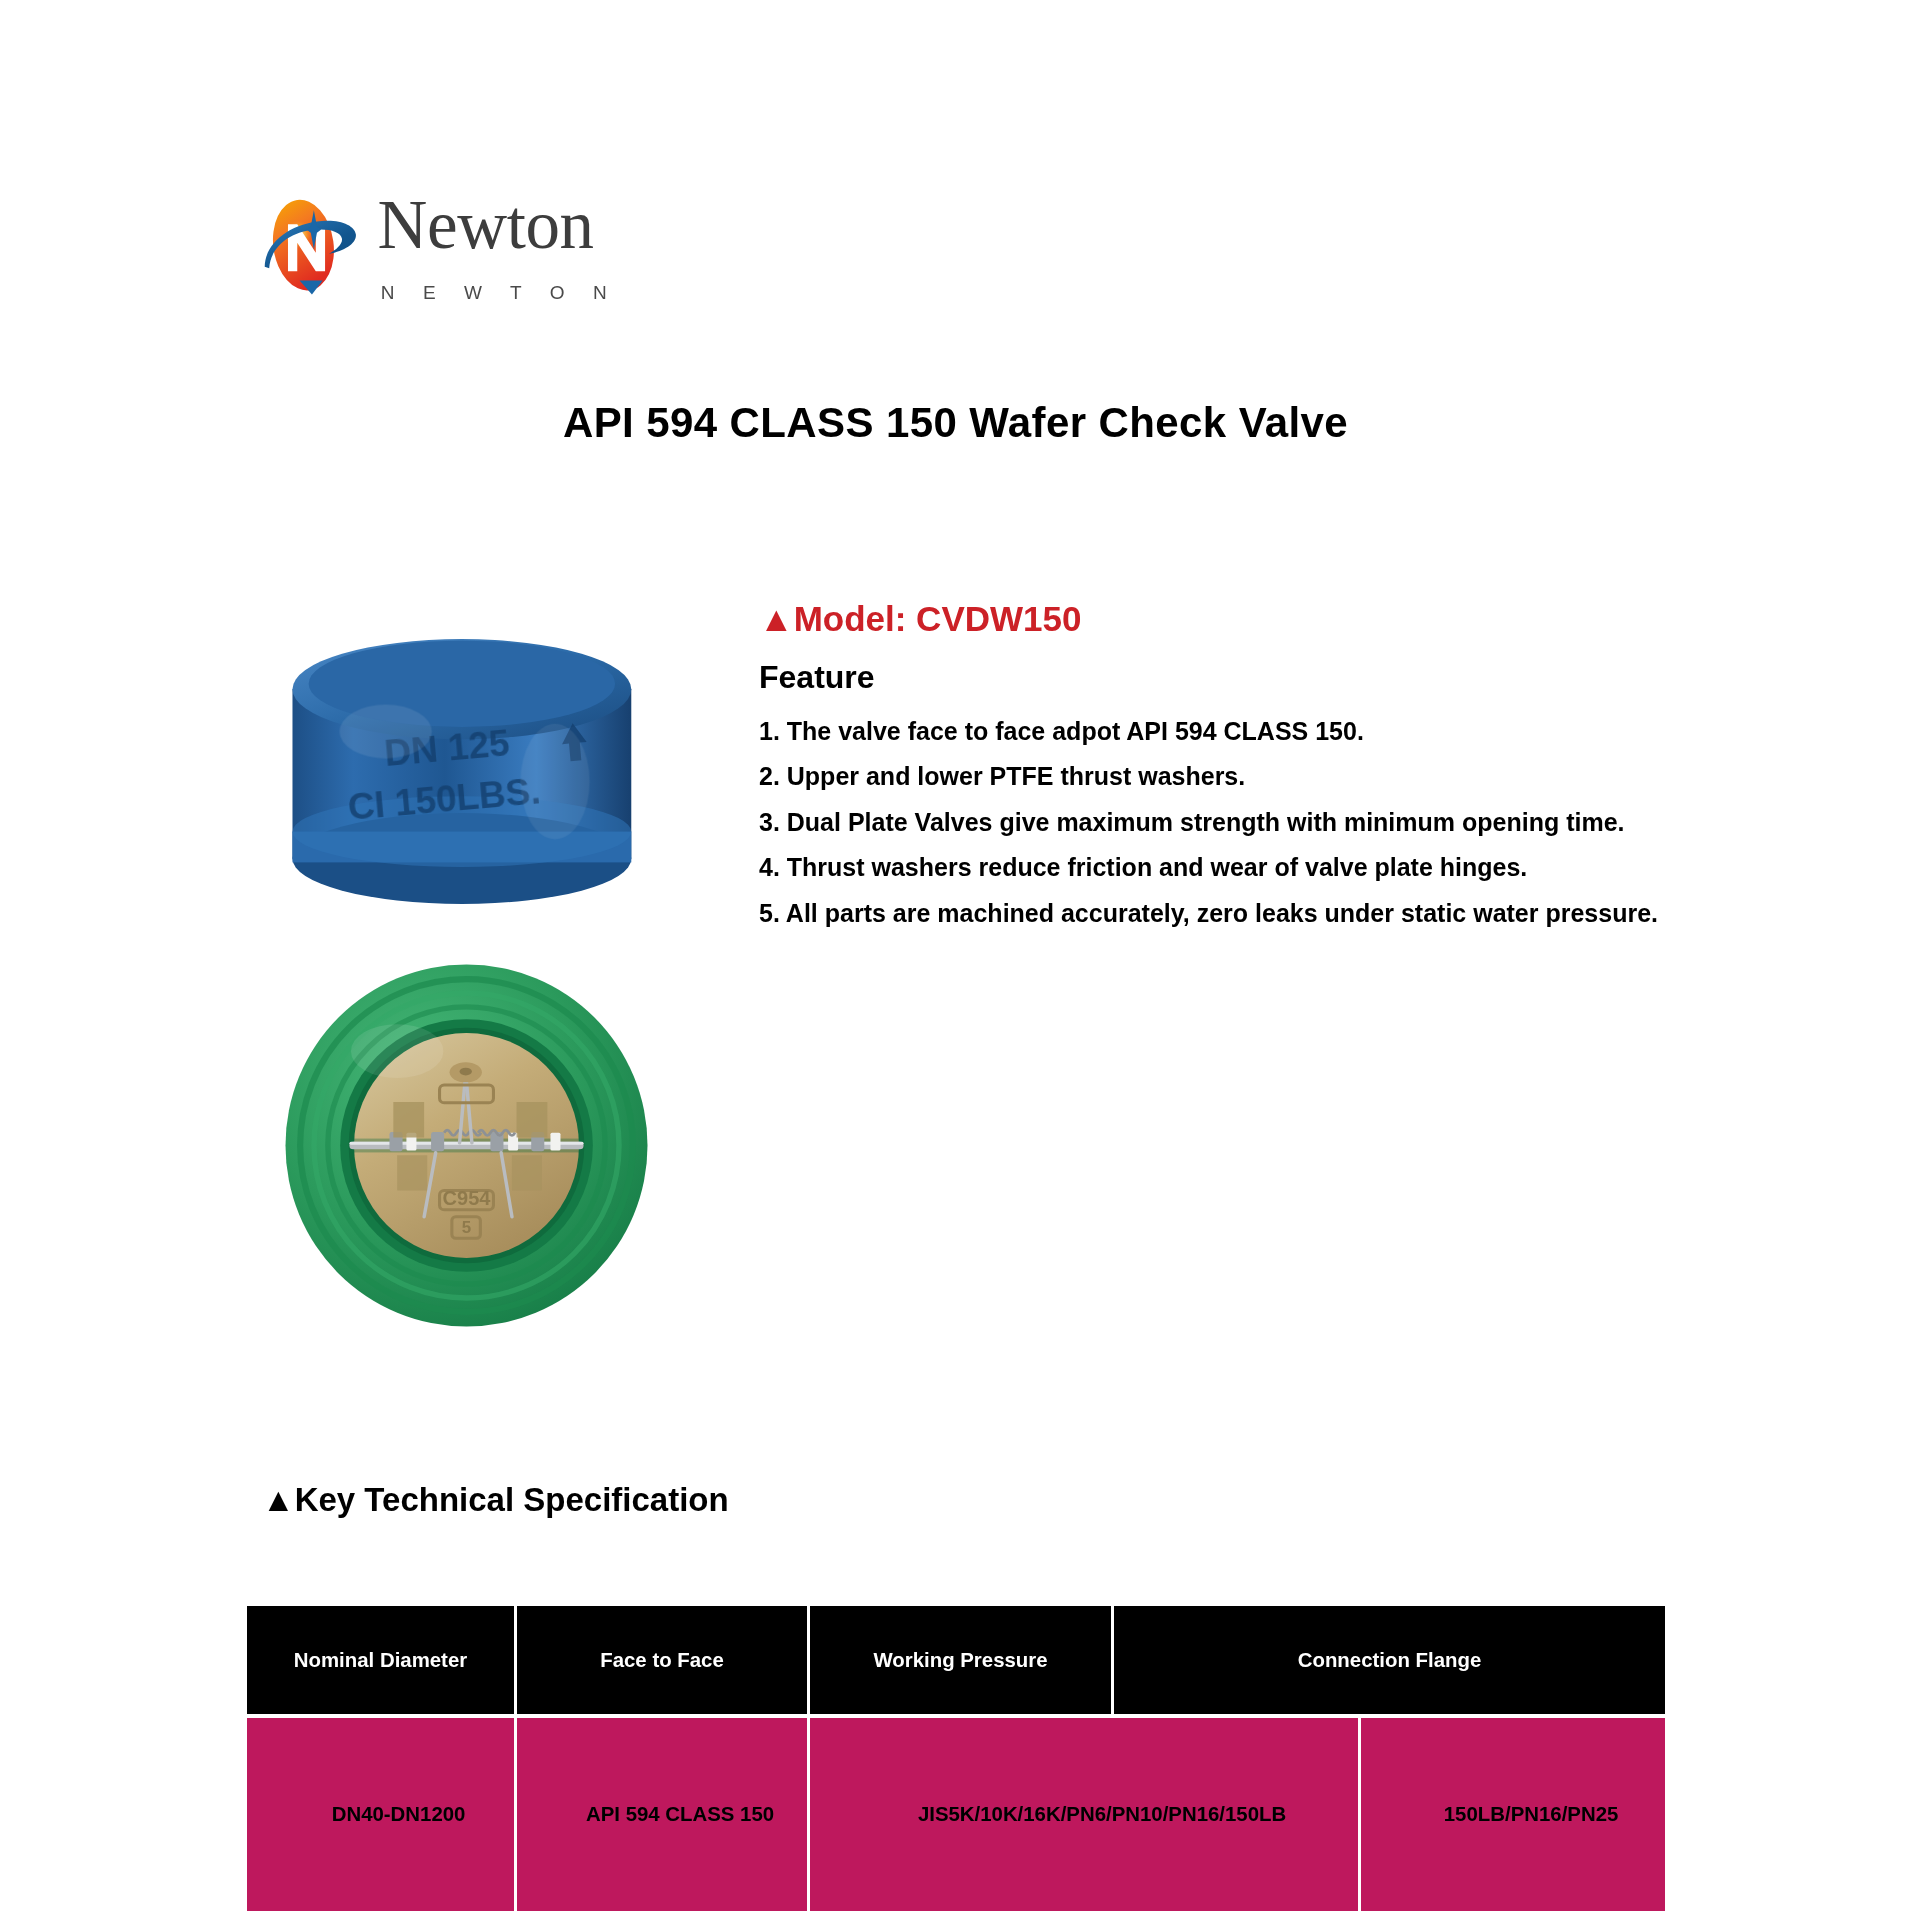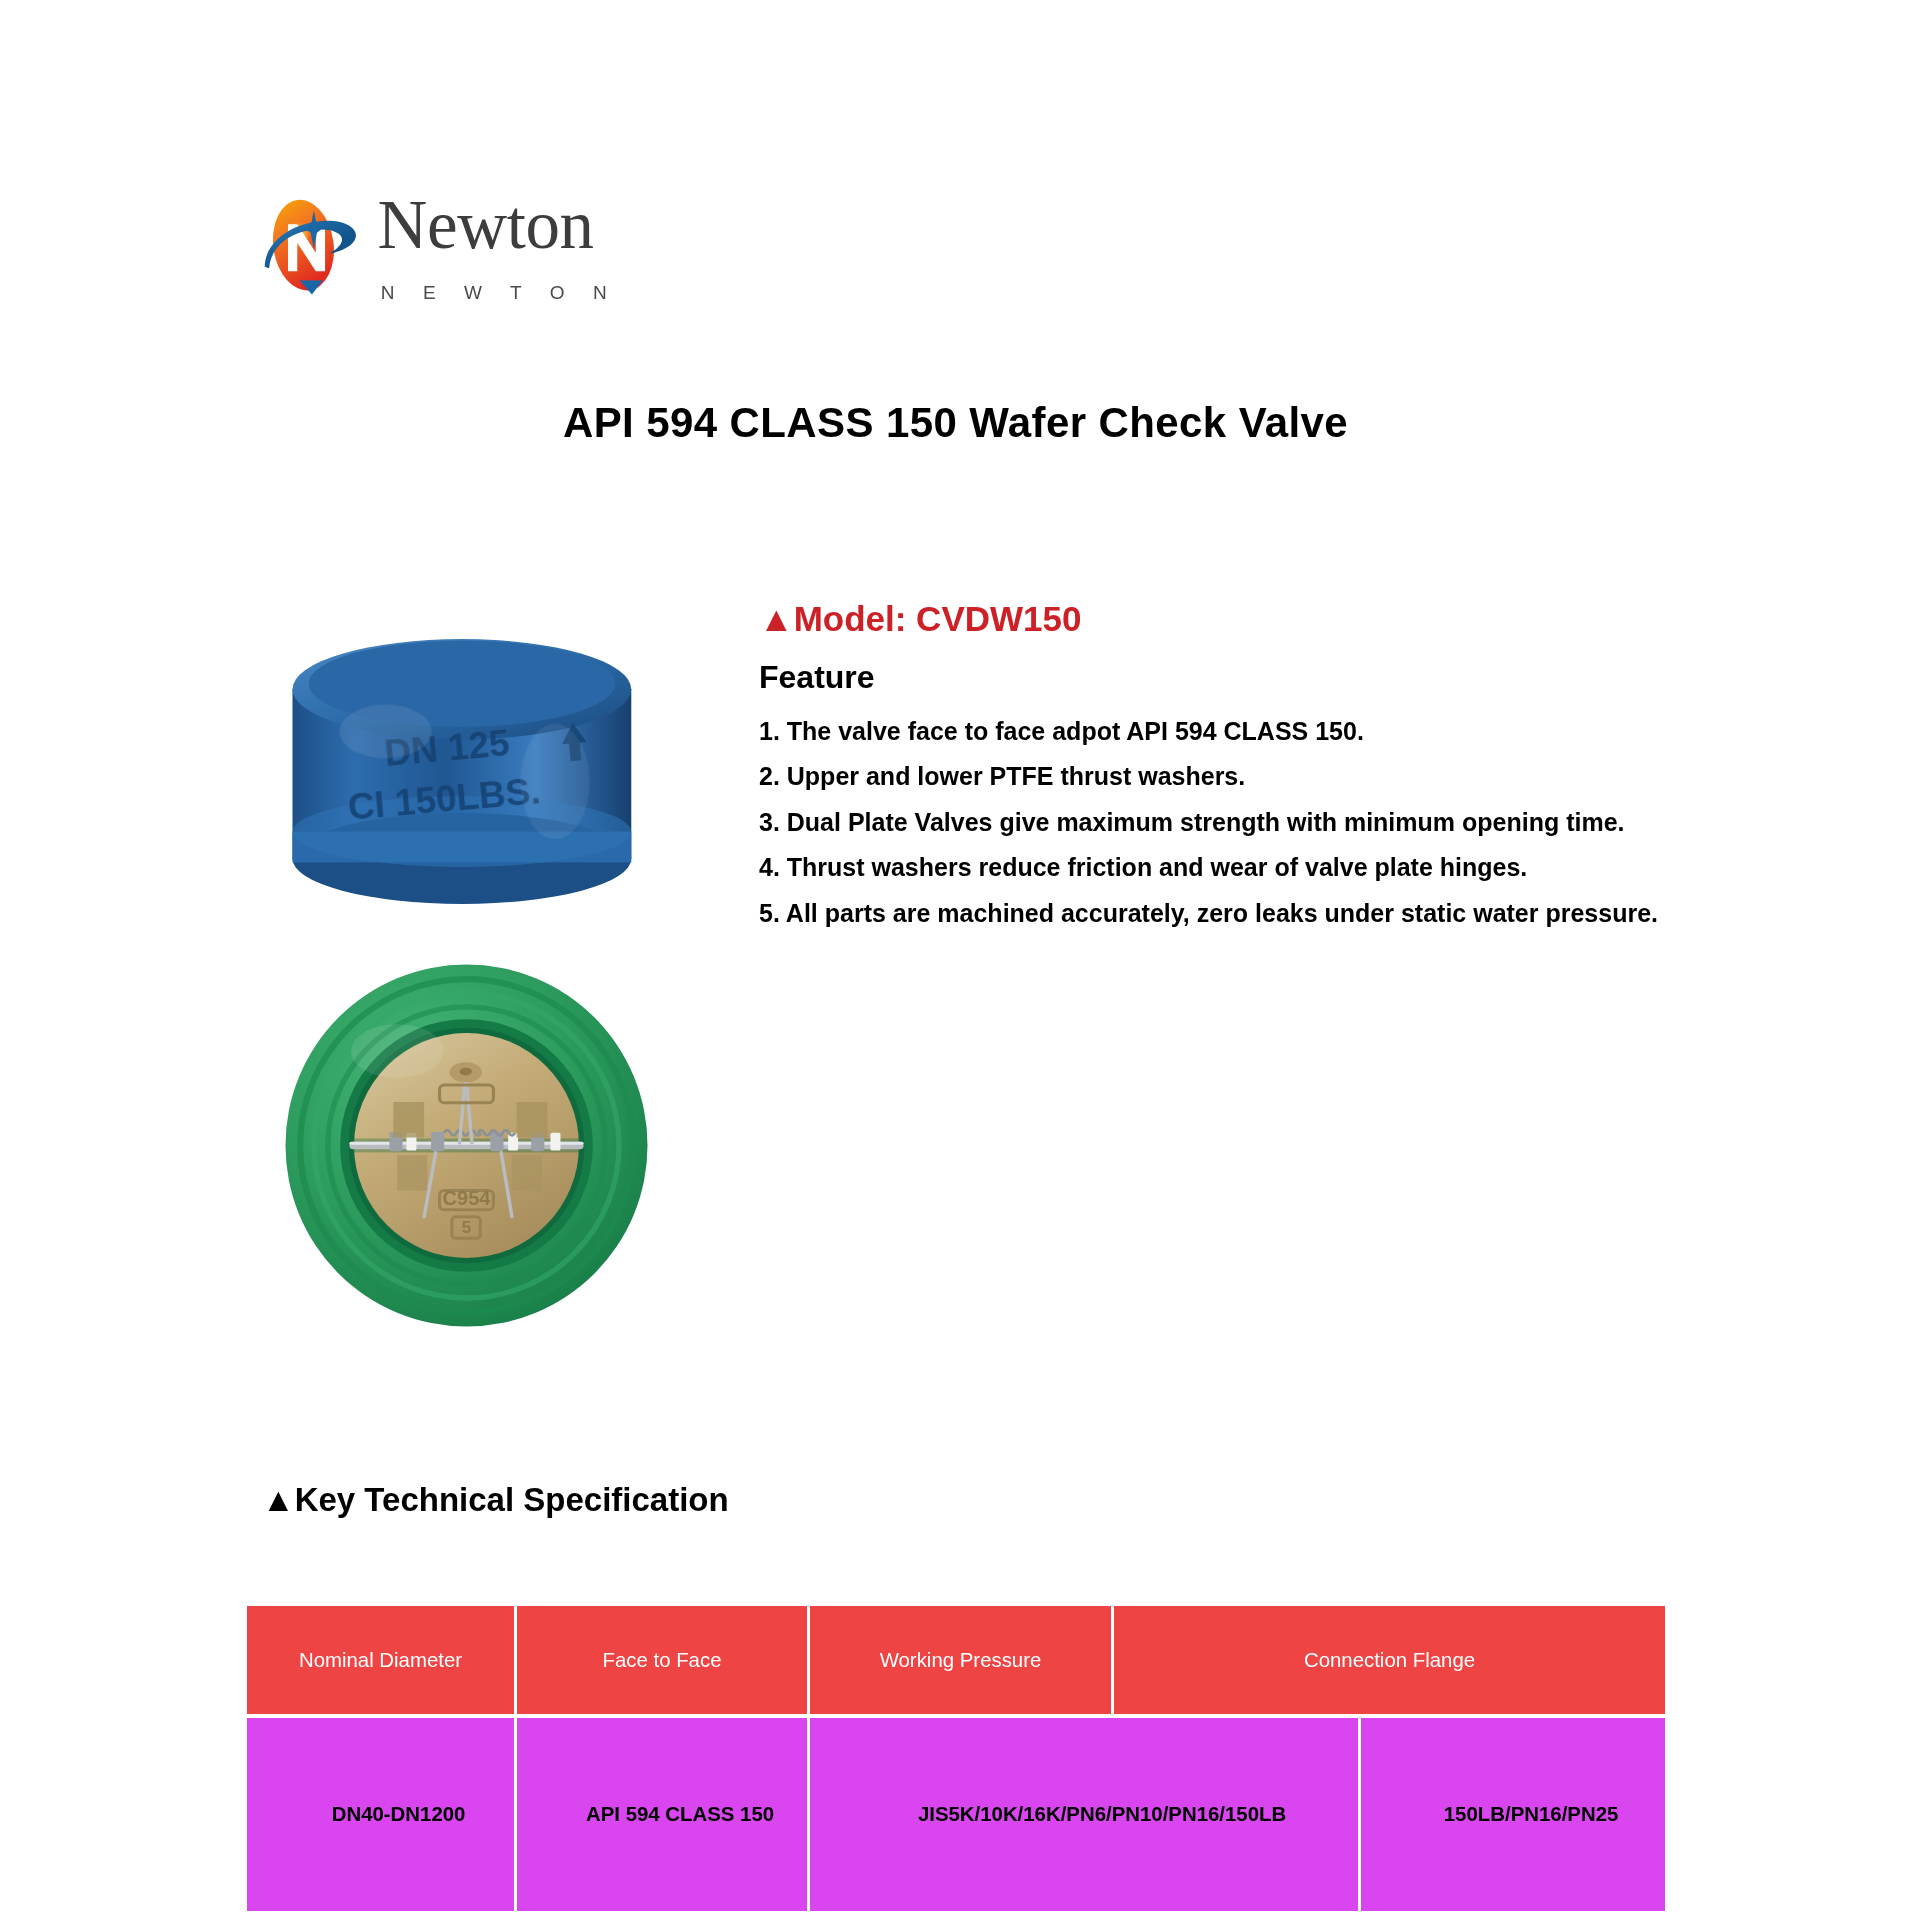--- a/index.html
+++ b/index.html
@@ -128,26 +128,26 @@
   #sec-key { left: 262px; top: 1481px; }
 
   
   .tbl {
     position: absolute;
     display: flex;
     flex-direction: column;
   }
   .tbl-row { display: flex; }
   .tbl-row.hdr .cell {
-    background: #ef4444;
+    background: #000000;
     color: #ffffff;
-    font-weight: normal;
+    font-weight: bold;
   }
   .tbl-row.body .cell {
-    background: #d946ef;
+    background: #be185d;
     color: #000000;
     font-weight: bold;
     padding-left: 40px;
   }
   .cell {
     display: flex;
     align-items: center;
     justify-content: center;
     text-align: center;
     box-sizing: border-box;

